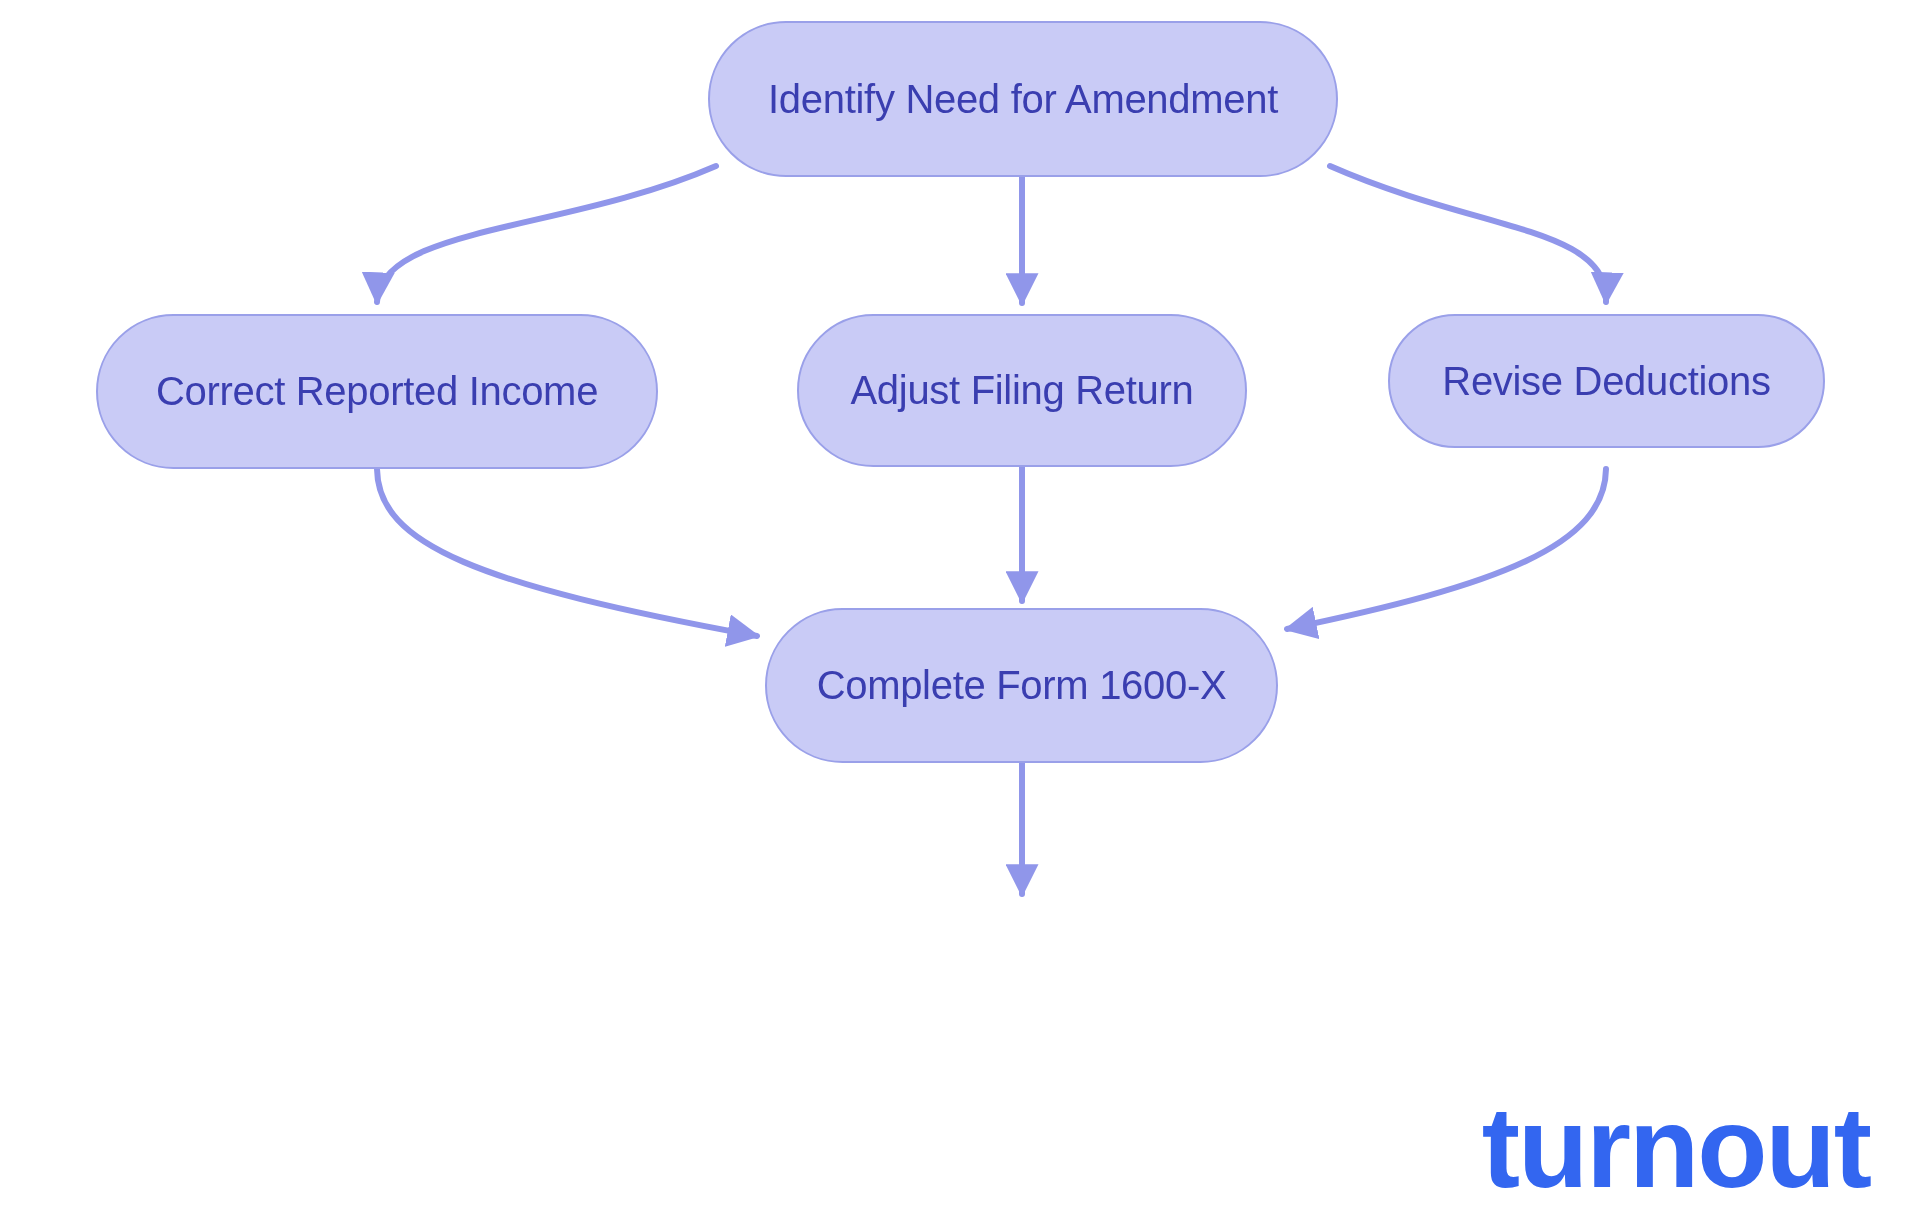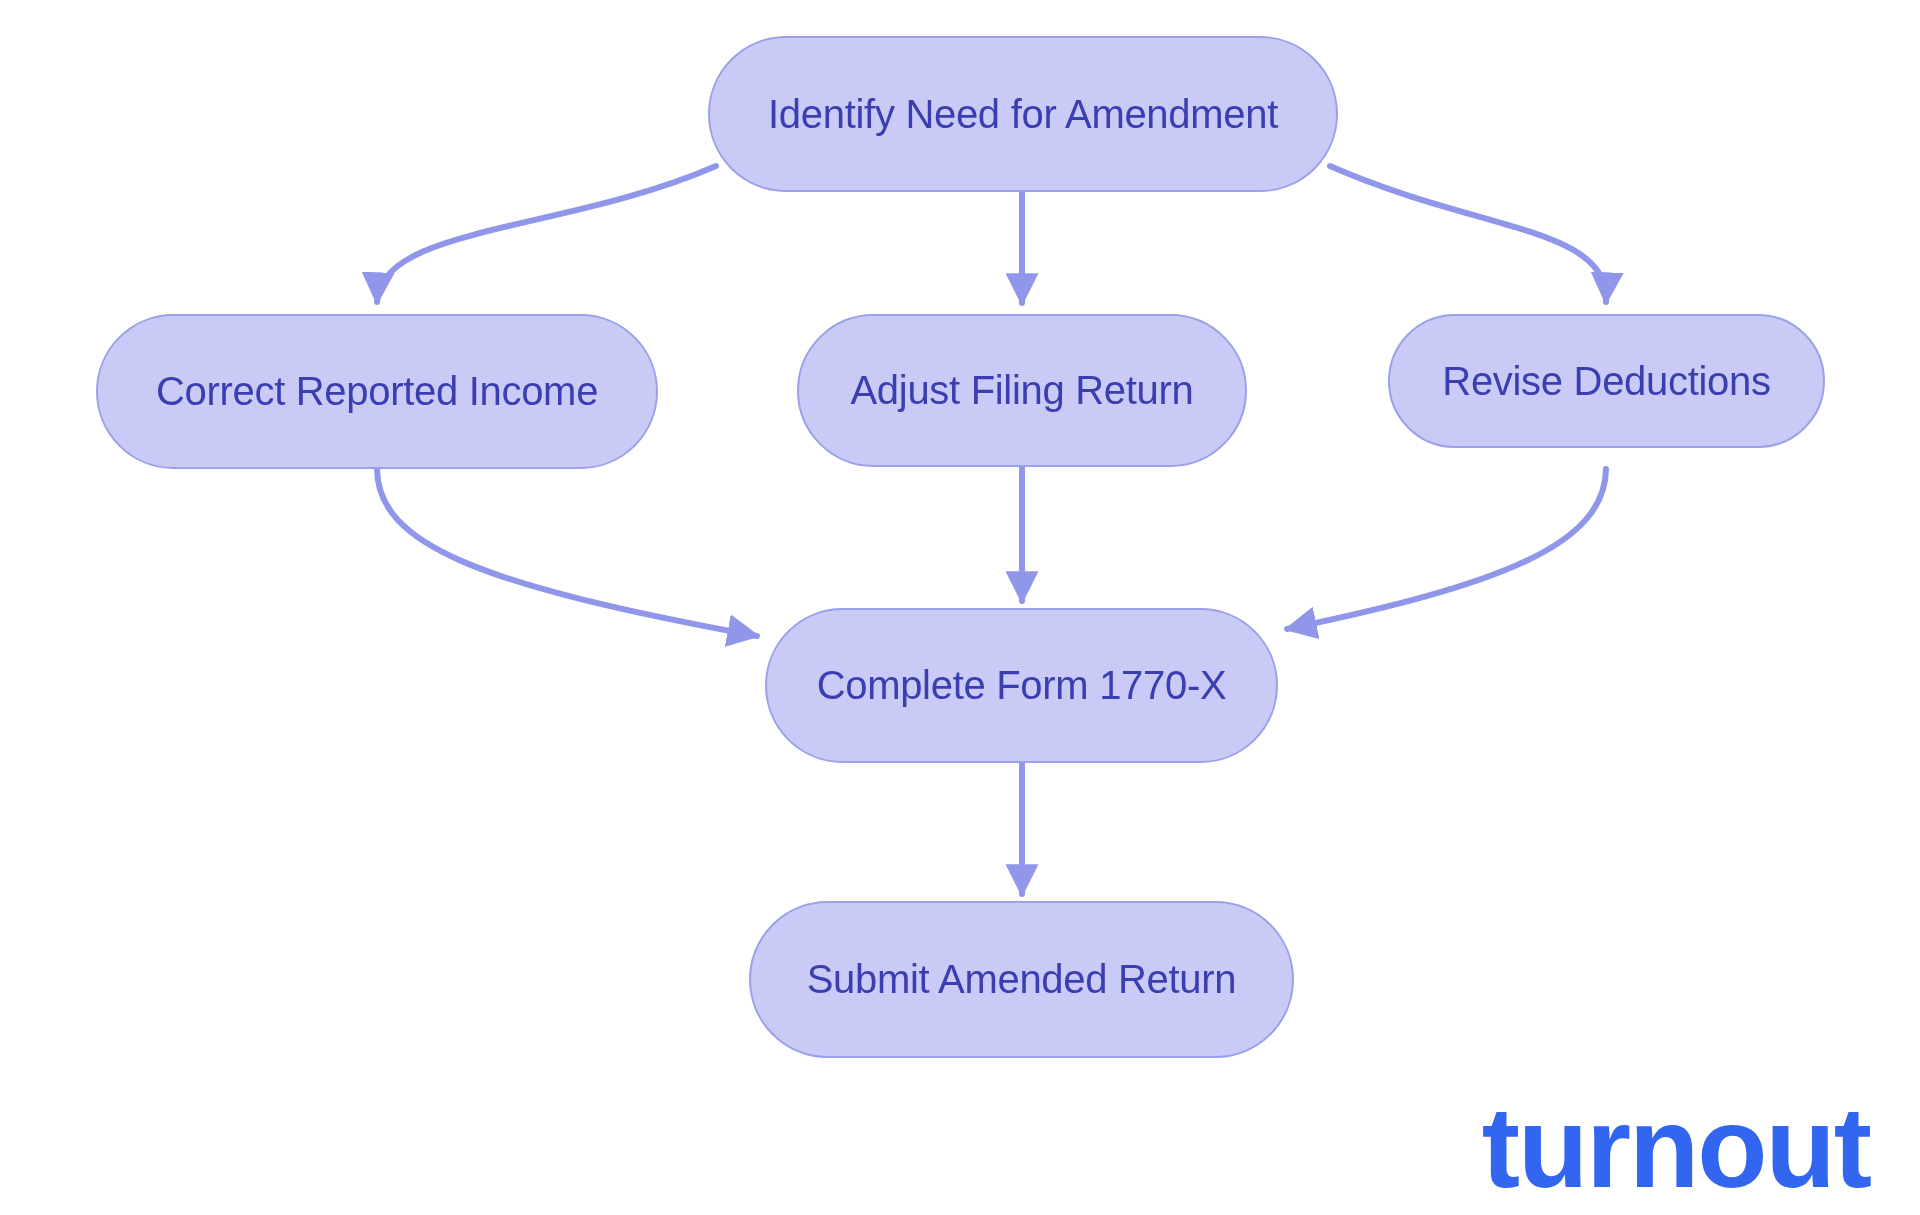--- a/index.html
+++ b/index.html
@@ -41,21 +41,21 @@
     border: 2.5px solid var(--node-border);
     display: flex;
     align-items: center;
     justify-content: center;
     text-align: center;
     color: var(--node-text);
     font-size: 40px;
     letter-spacing: -0.3px;
     white-space: nowrap;
   }
-  .n-identify { left: 708px;  top: 36px;  width: 630px; height: 156px; align-items: center; }
+  .n-identify { left: 708px;  top: 21px;  width: 630px; height: 156px; align-items: center; }
   .n-correct  { left: 96px;   top: 314px; width: 562px; height: 155px; }
   .n-adjust   { left: 797px;  top: 314px; width: 450px; height: 153px; }
   .n-revise   { left: 1388px; top: 314px; width: 437px; height: 134px; }
   .n-complete { left: 765px;  top: 608px; width: 513px; height: 155px; }
   .n-submit   { left: 749px;  top: 901px; width: 545px; height: 157px; }
   .logo {
     position: absolute;
     right: 50px;
     top: 1090px;
     font-size: 115px;
@@ -95,22 +95,19 @@
 
   <div class="node n-adjust">
     <span>Adjust Filing Return</span>
   </div>
 
   <div class="node n-revise">
     <span>Revise Deductions</span>
   </div>
 
   <div class="node n-complete">
-    <span>Complete Form 1770-X</span>
+    <span>Complete Form 1600-X</span>
   </div>
 
-  <div class="node n-submit">
-    <span>Submit Amended Return</span>
-  </div>
 
   <div class="logo">turnout</div>
 
 </div>
 
 </body></html>

